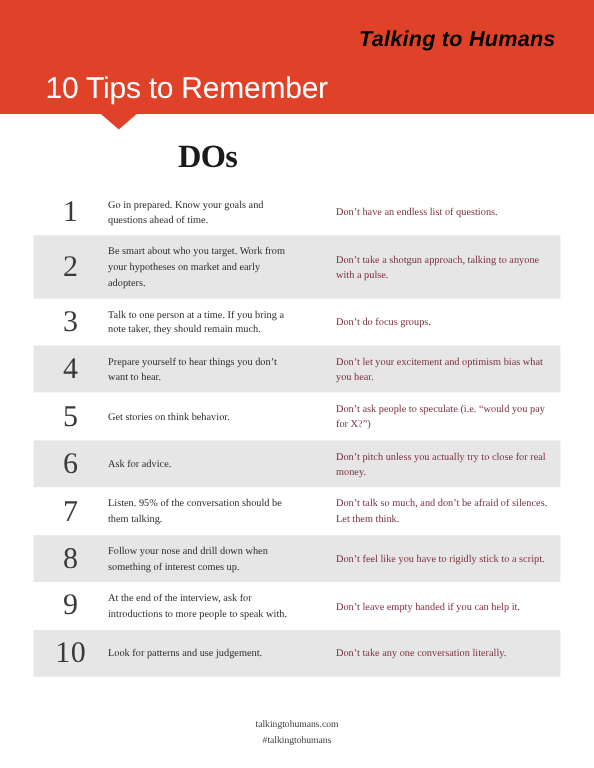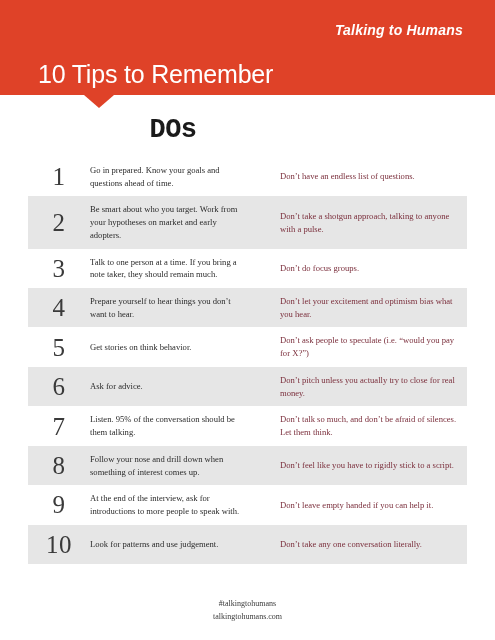--- a/index.html
+++ b/index.html
@@ -21,25 +21,25 @@
     top: 0;
     left: 0;
     width: 495px;
     height: 95px;
     background: #DF4228;
   }
   .brand {
     position: absolute;
     right: 32px;
     top: 22px;
-    color: #ffffff;
+    color: #000000;
     font-family: "Liberation Sans", sans-serif;
     font-weight: bold;
     font-style: italic;
-    font-size: 14px;
+    font-size: 18px;
     letter-spacing: 0.2px;
     white-space: nowrap;
   }
   .page-title {
     position: absolute;
     left: 38px;
     top: 60px;
     color: #ffffff;
     font-family: "Liberation Sans", sans-serif;
     font-weight: normal;
@@ -62,21 +62,21 @@
   .col-heads {
     position: absolute;
     top: 115px;
     left: 0;
     width: 495px;
     height: 32px;
   }
   .col-head {
     position: absolute;
     top: 0;
-    font-family: Liberation Mono, monospace;
+    font-family: Liberation Serif, serif;
     font-weight: bold;
     font-size: 27px;
     color: #1a1a1a;
     letter-spacing: -0.5px;
     text-align: center;
     white-space: nowrap;
   }
   .col-head.dos   { left: 103px; width: 140px; }
   .col-head.donts { left: 285px; width: 140px; }
 
@@ -202,15 +202,15 @@
       <div class="cell dont">Don’t leave empty handed if you can help it.</div>
     </div>
     <div class="row shaded">
       <div class="num">10</div>
       <div class="cell do">Look for patterns and use judgement.</div>
       <div class="cell dont">Don’t take any one conversation literally.</div>
     </div>
   </div>
 
 <div class="footer">
+  <div>talkingtohumans.com</div>
   <div>#talkingtohumans</div>
-  <div>talkingtohumans.com</div>
 </div>
 
 </body></html>

